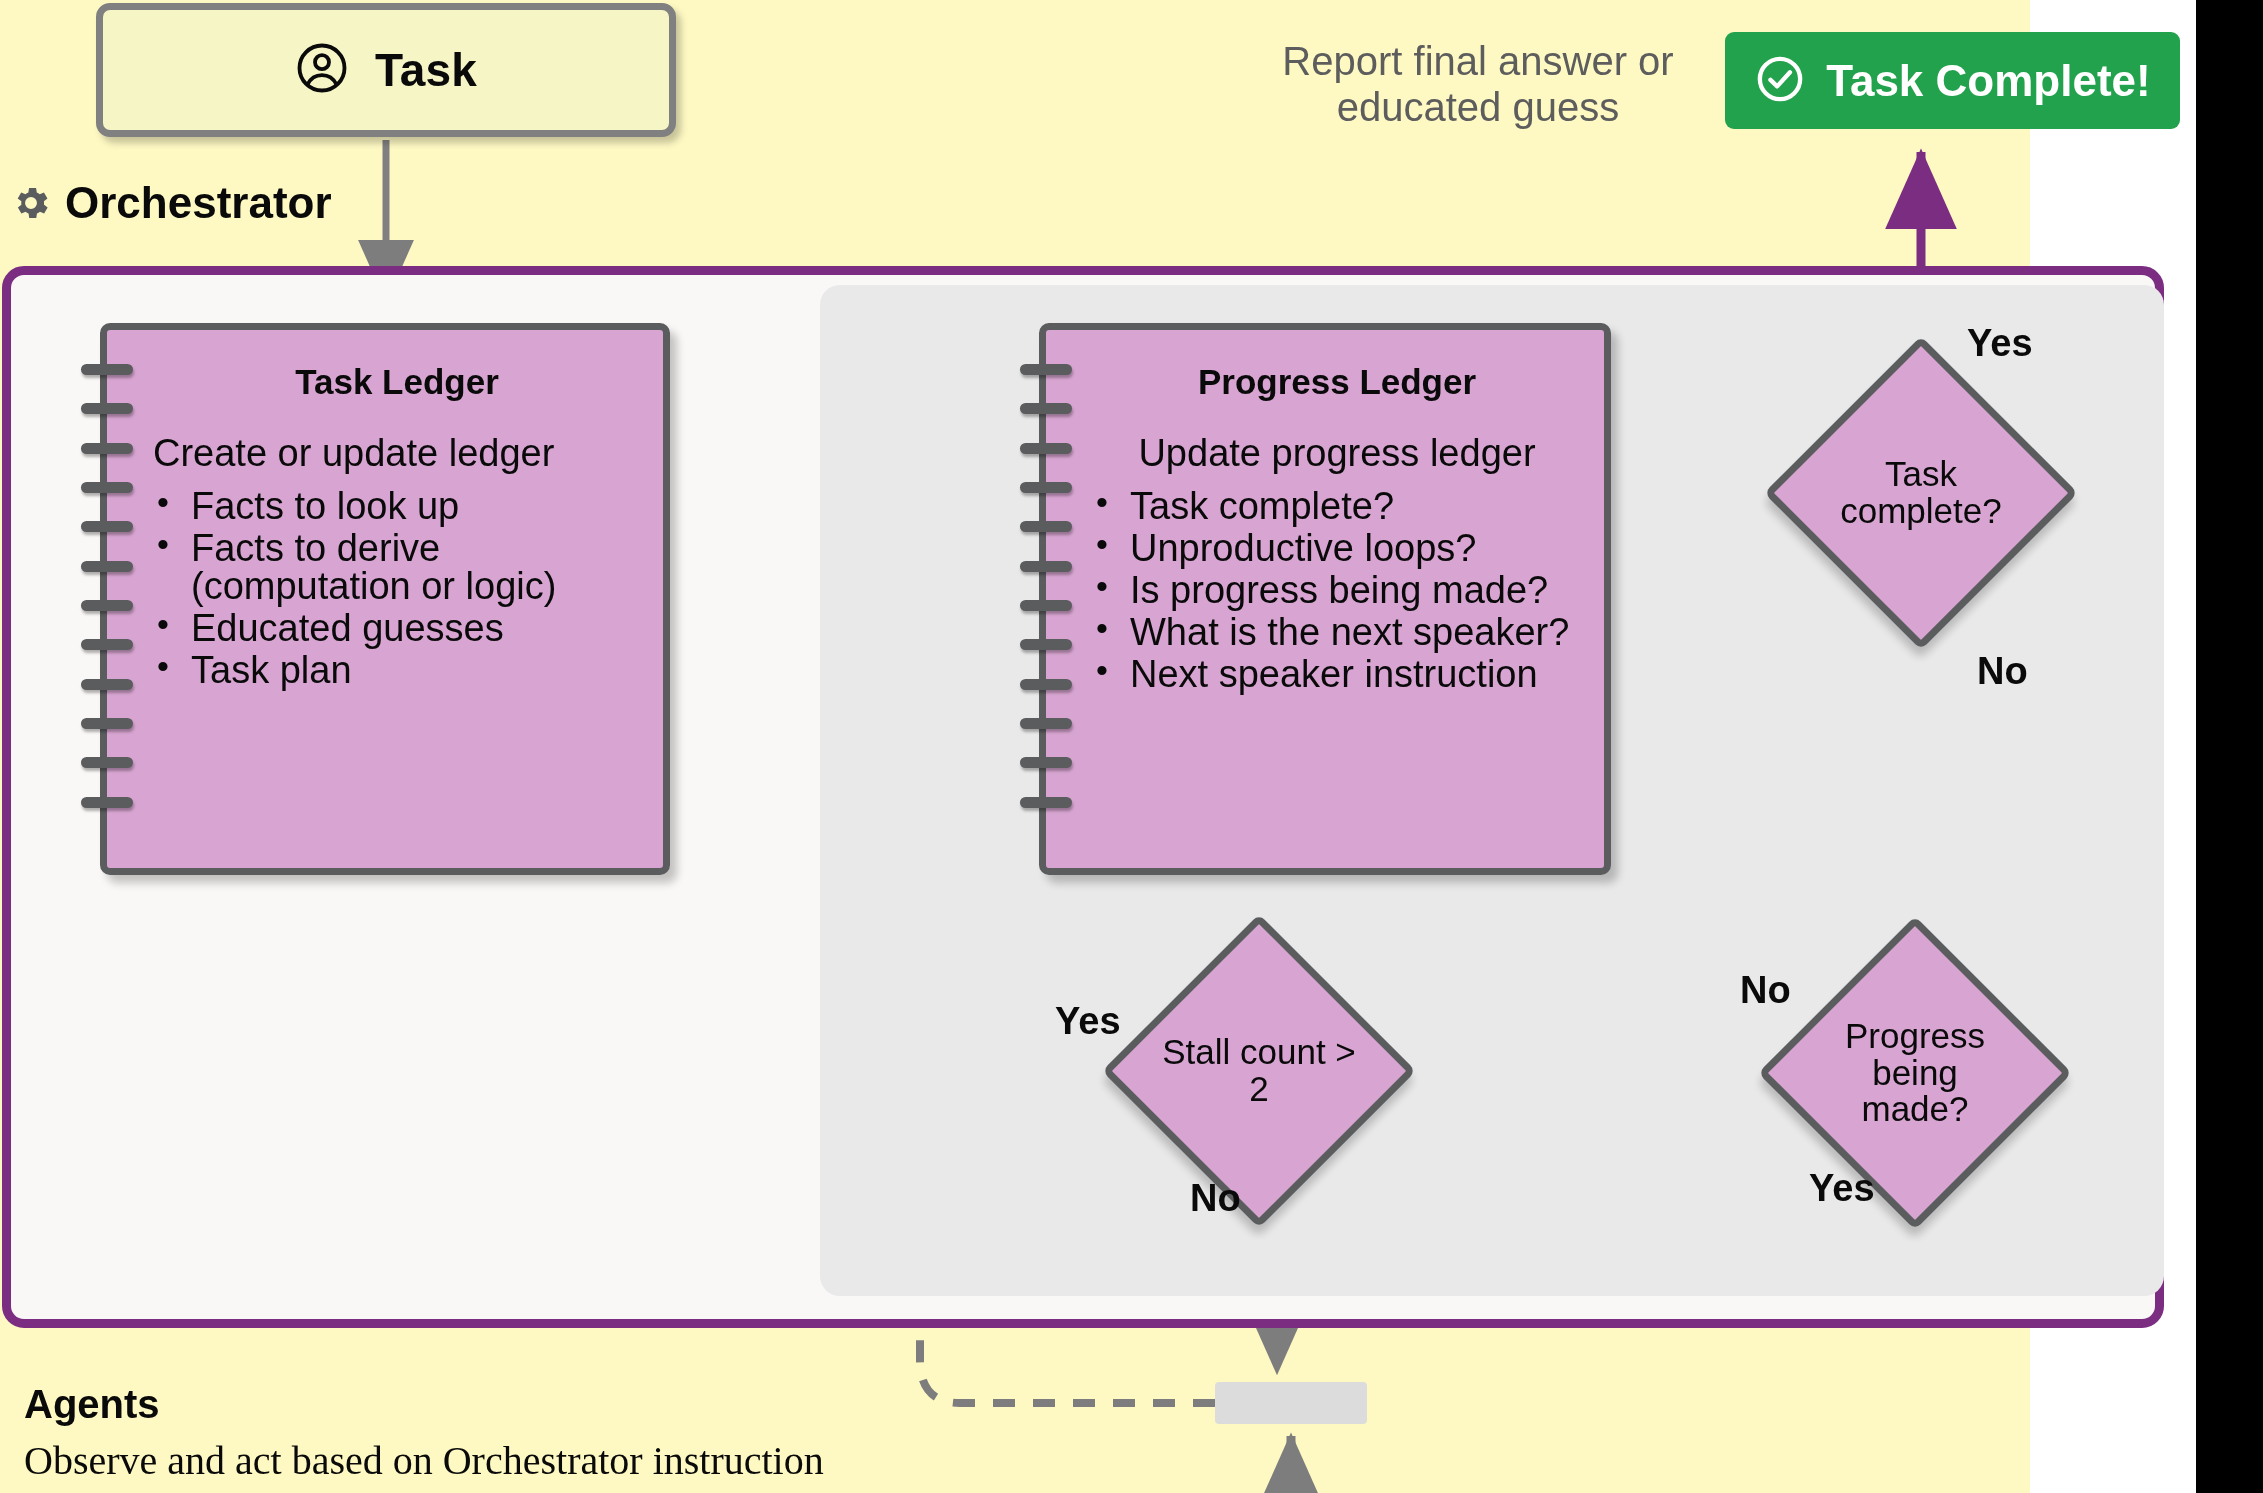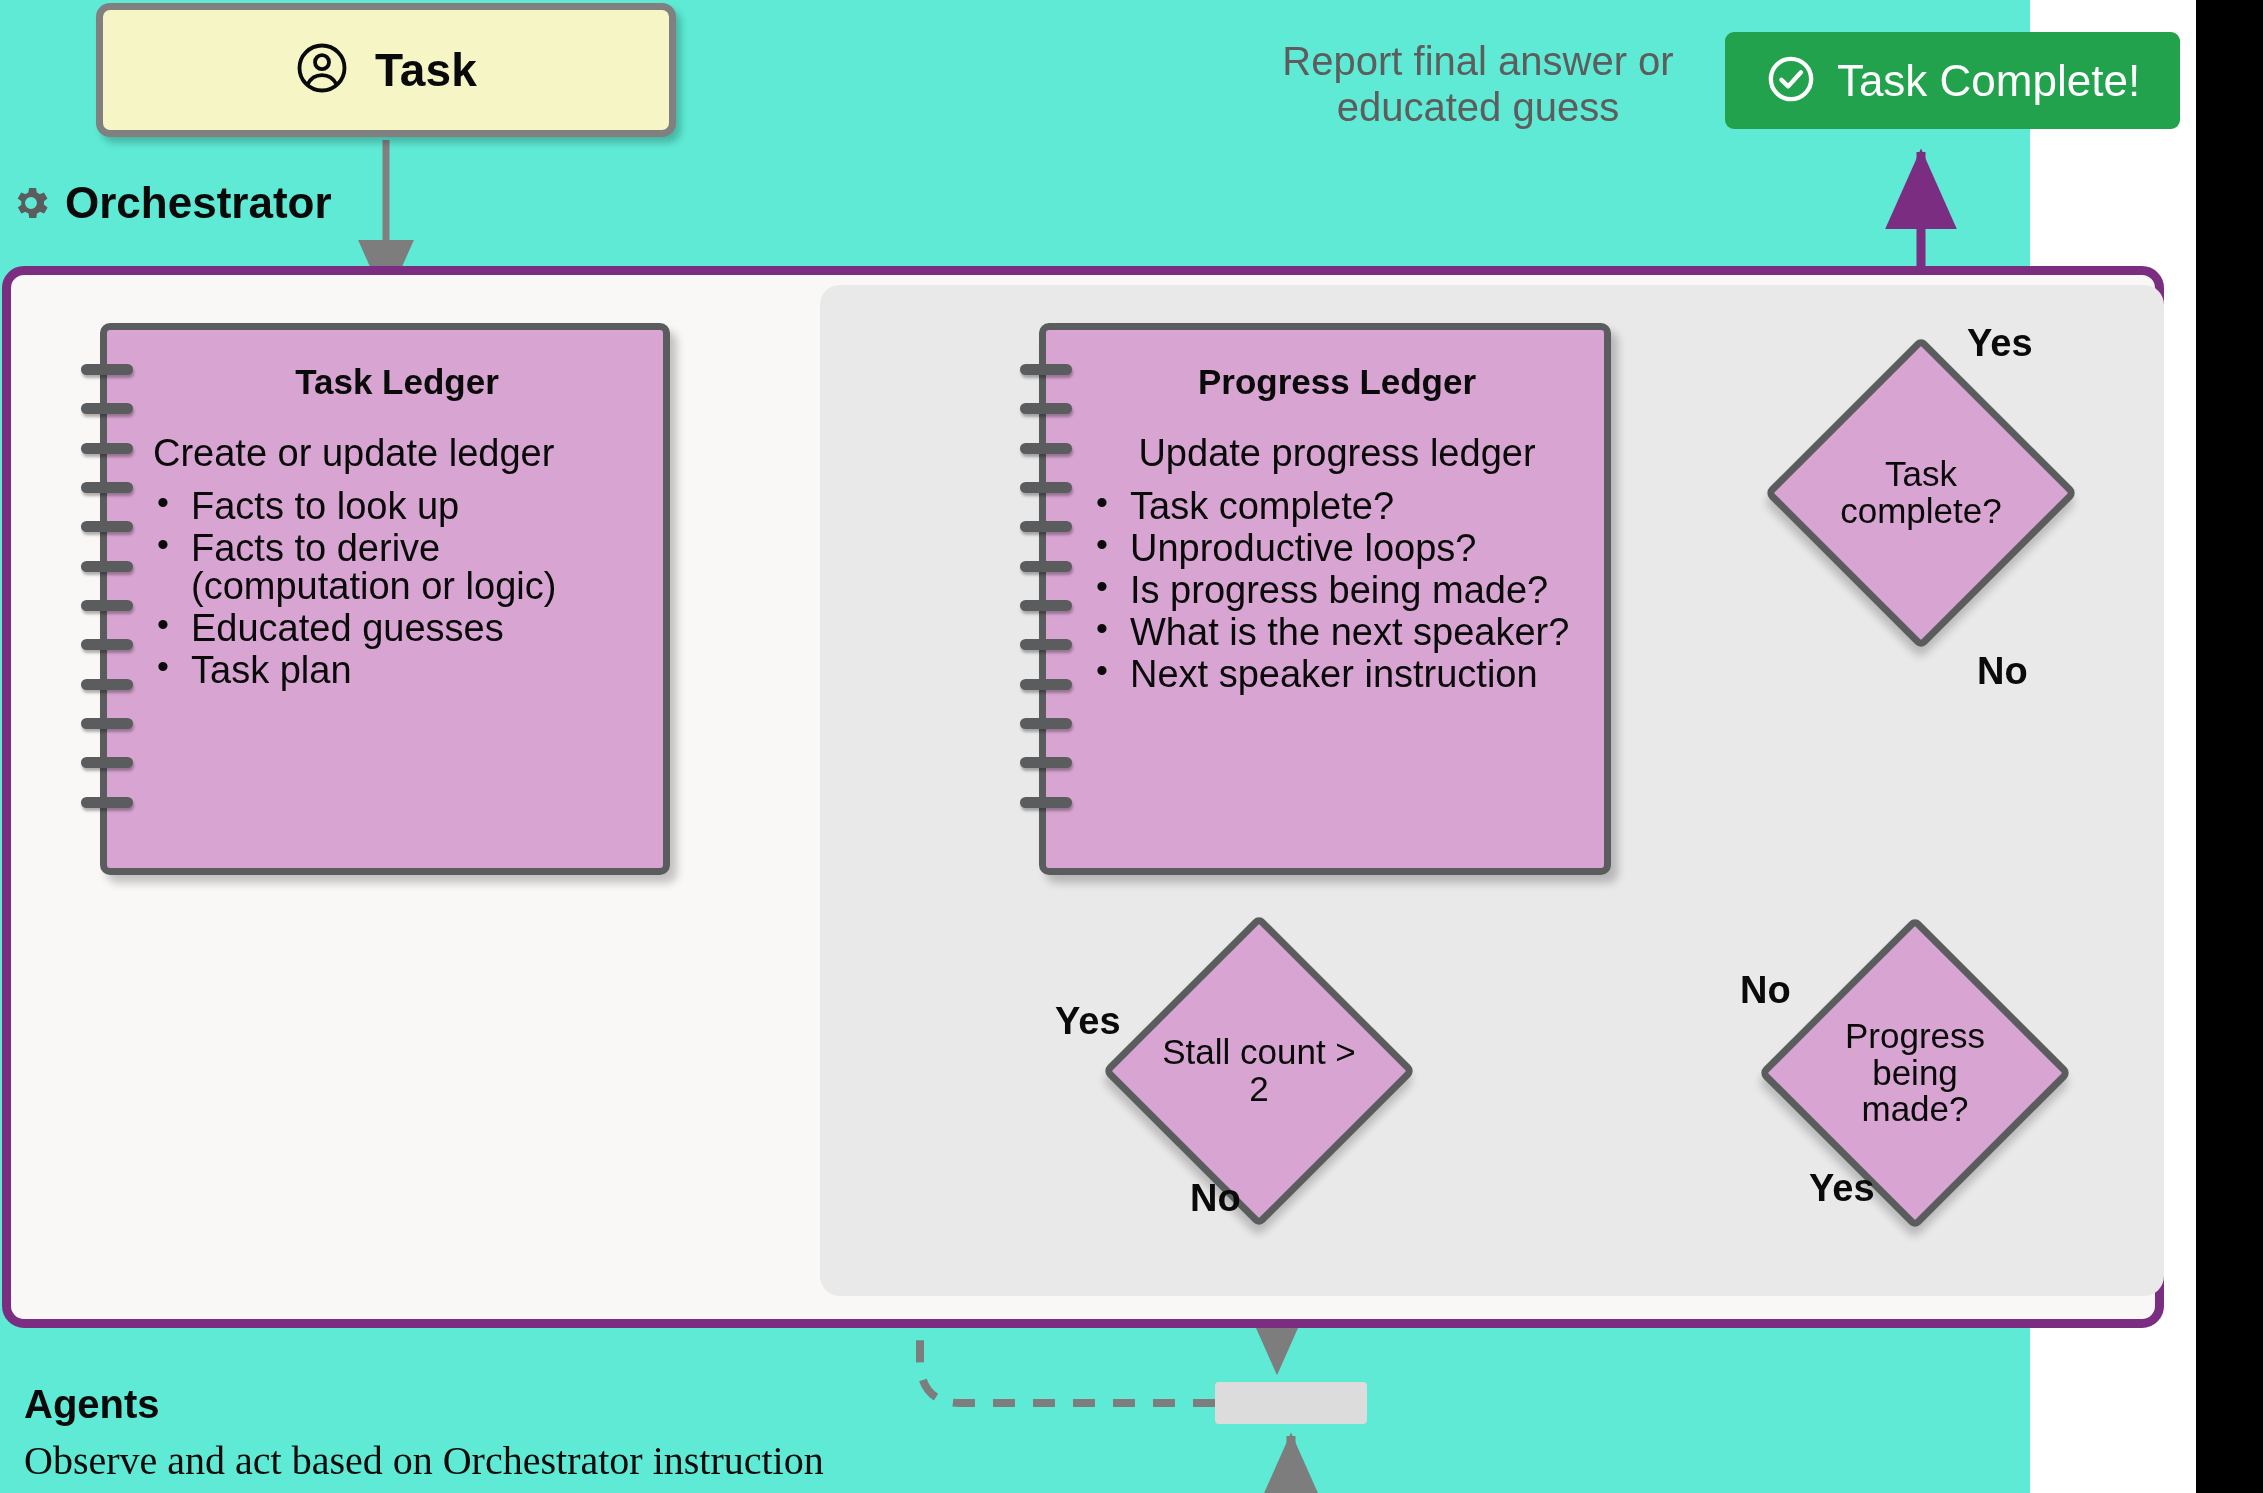--- a/index.html
+++ b/index.html
@@ -1,21 +1,21 @@
 <!DOCTYPE html>
 <html><head>
 <meta charset="utf-8">
 <style>
   html,body{margin:0;padding:0;background:#ffffff;}
   body{
     width:2263px;height:1493px;
     font-family:"Liberation Sans", sans-serif;
     overflow:hidden;position:relative;
   }
-  #stage{position:absolute;left:0;top:0;width:2030px;height:1493px;background:#5eead4;}
+  #stage{position:absolute;left:0;top:0;width:2030px;height:1493px;background:#fef9c3;}
 
   
   .gutter{position:absolute;left:2196px;top:0;width:67px;height:1493px;background:#000000;}
 
   
   .task-card{
     position:absolute;left:96px;top:3px;width:580px;height:134px;
     background:#f6f5c6;border:7px solid #808080;border-radius:14px;
     box-sizing:border-box;box-shadow:5px 6px 7px rgba(0,0,0,.22);
     display:flex;align-items:center;justify-content:center;gap:26px;
@@ -79,21 +79,21 @@
   
   .report-cap{position:absolute;left:1248px;top:38px;width:460px;text-align:center;
     font-size:40px;color:#5d5d5d;line-height:1.15;}
 
   
   .complete-btn{
     position:absolute;left:1725px;top:32px;width:455px;height:97px;
     background:#22a24c;border-radius:9px;display:flex;align-items:center;
     justify-content:center;gap:20px;
   }
-  .complete-btn .lbl{font-size:44px;font-weight:normal;color:#ffffff;white-space:nowrap;}
+  .complete-btn .lbl{font-size:44px;font-weight:bold;color:#ffffff;white-space:nowrap;}
 
   
   .agents-title{position:absolute;left:24px;top:1382px;font-size:40px;font-weight:bold;color:#0a0a0a;}
   .agents-sub{position:absolute;left:24px;top:1437px;font-size:40px;color:#0a0a0a;font-family:Liberation Serif, serif;}
 
   
   .agent-bar{position:absolute;left:1215px;top:1382px;width:152px;height:42px;background:#dcdcdc;border-radius:4px;}
 
   
   #wires{position:absolute;left:0;top:0;width:2263px;height:1493px;pointer-events:none;}

